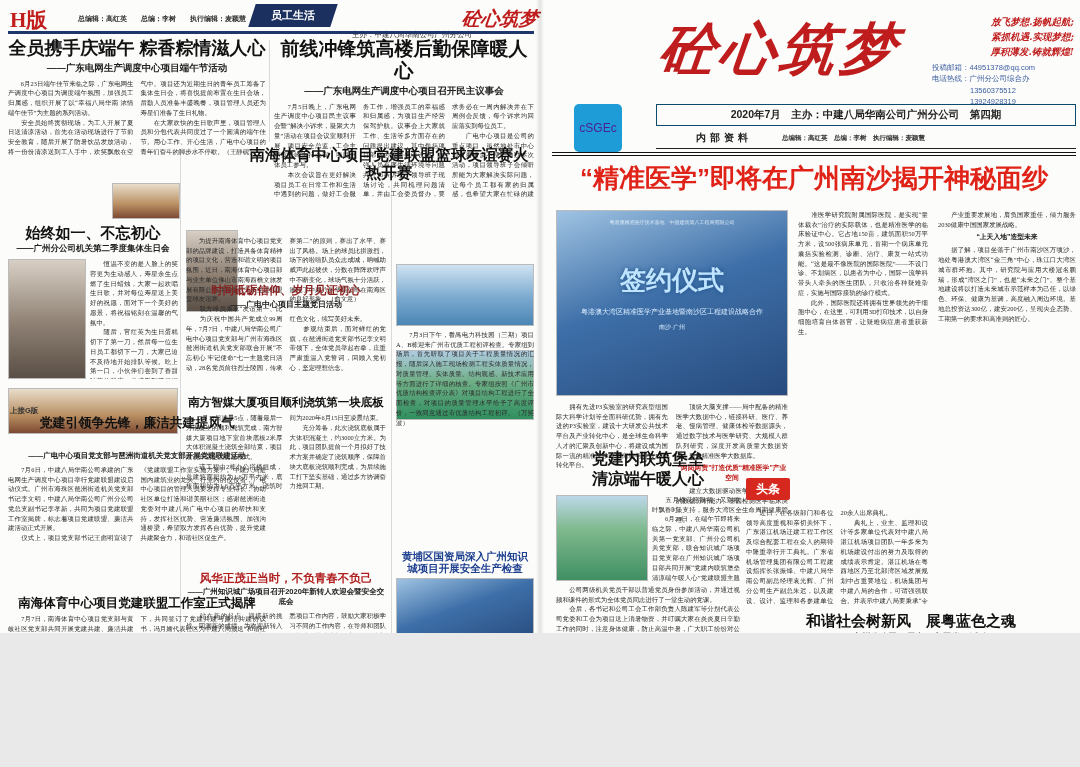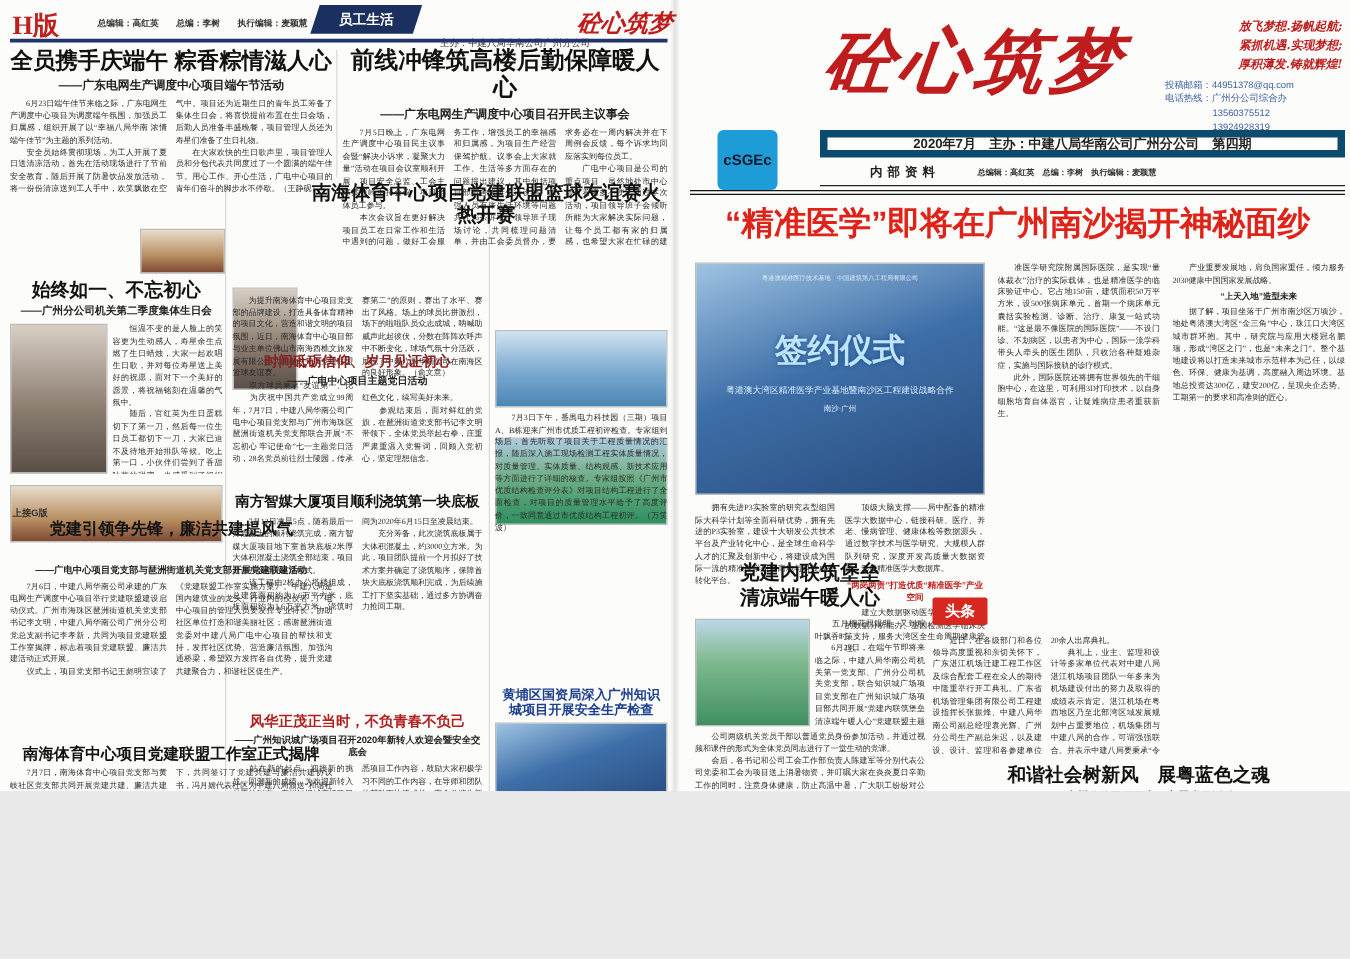--- a/index.html
+++ b/index.html
@@ -28,21 +28,21 @@
   .maroon{color:#8a1f1f;}
   .rule-navy{background:#21356d;height:3px;}
   .vline{background:#d9d9d9;width:1px;}
   .calli{font-family:"DejaVu Serif",serif;font-weight:bold;font-style:italic;color:#bf1d1d;transform:skewX(-6deg);}
   .tab{background:#1c3060;color:#fff;transform:skewX(-18deg);display:flex;align-items:center;justify-content:center;}
   .tab span{transform:skewX(18deg);font-family:"Liberation Sans",sans-serif;font-weight:bold;}
   .smallinfo{font-family:"Liberation Sans",sans-serif;}
   .redsh{color:#c01f1d;font-family:"Liberation Sans",sans-serif;font-weight:bold;font-size:6.8px;text-align:center;margin:3px 0;}
   .blacksh{font-family:"Liberation Sans",sans-serif;font-weight:bold;font-size:6.8px;text-align:center;margin:3px 0;}
   .phcap{position:absolute;color:#eaf4ff;text-align:center;width:100%;font-family:"Liberation Sans",sans-serif;}
-  .boxline{border:6px solid #0c4a6e;box-sizing:border-box;display:flex;align-items:center;justify-content:center;}
+  .boxline{border:1px solid #0c4a6e;box-sizing:border-box;display:flex;align-items:center;justify-content:center;}
 </style>
 </head>
 <body>
 
 <div id="paper">
 
   <div class="page" id="pageL">
 
     <div class="abs" style="left:10px;top:6px;font-family:'Liberation Serif',serif;font-weight:bold;font-size:21px;color:#c01f1d;">H版</div>
     <div class="abs smallinfo" style="left:78px;top:14px;font-size:7px;font-weight:bold;color:#333;width:170px;">总编辑：高红英　　总编：李树　　执行编辑：麦颖慧</div>
@@ -151,21 +151,21 @@
       <div class="calli" style="font-size:9.5px;transform:none;line-height:1.6;">厚积薄发.铸就辉煌!</div>
     </div>
     <div class="abs smallinfo" style="left:392px;top:62px;width:130px;font-size:7.5px;line-height:1.5;color:#3b5ea0;">
       <div>投稿邮箱：44951378@qq.com</div>
       <div>电话热线：广州分公司综合办</div>
       <div style="padding-left:38px;">13560375512</div>
       <div style="padding-left:38px;">13924928319</div>
     </div>
 
     <div class="abs" style="left:34px;top:104px;width:48px;height:48px;background:#1e9cd7;border-radius:5px;display:flex;align-items:center;justify-content:center;">
-      <span style="color:#0f172a;font-family:'Liberation Sans',sans-serif;font-weight:bold;font-size:12px;">cSGEc</span>
+      <span style="color:#4c1d95;font-family:'Liberation Sans',sans-serif;font-weight:normal;font-size:12px;">cSGEc</span>
     </div>
     <div class="abs boxline" style="left:116px;top:104px;width:420px;height:22px;">
       <span class="smallinfo" style="font-size:10.5px;font-weight:bold;">2020年7月　主办：中建八局华南公司广州分公司　第四期</span>
     </div>
     <div class="abs" style="left:116px;top:128px;width:420px;height:20px;display:flex;align-items:center;border-bottom:1px solid #222;">
       <span class="smallinfo" style="font-size:10px;font-weight:bold;letter-spacing:4px;margin-left:40px;">内部资料</span>
       <span class="smallinfo" style="font-size:6.5px;font-weight:bold;margin-left:30px;color:#333;">总编辑：高红英　总编：李树　执行编辑：麦颖慧</span>
     </div>
     <div class="abs" style="left:12px;top:152px;width:524px;border-bottom:4px double #111;"></div>
 

